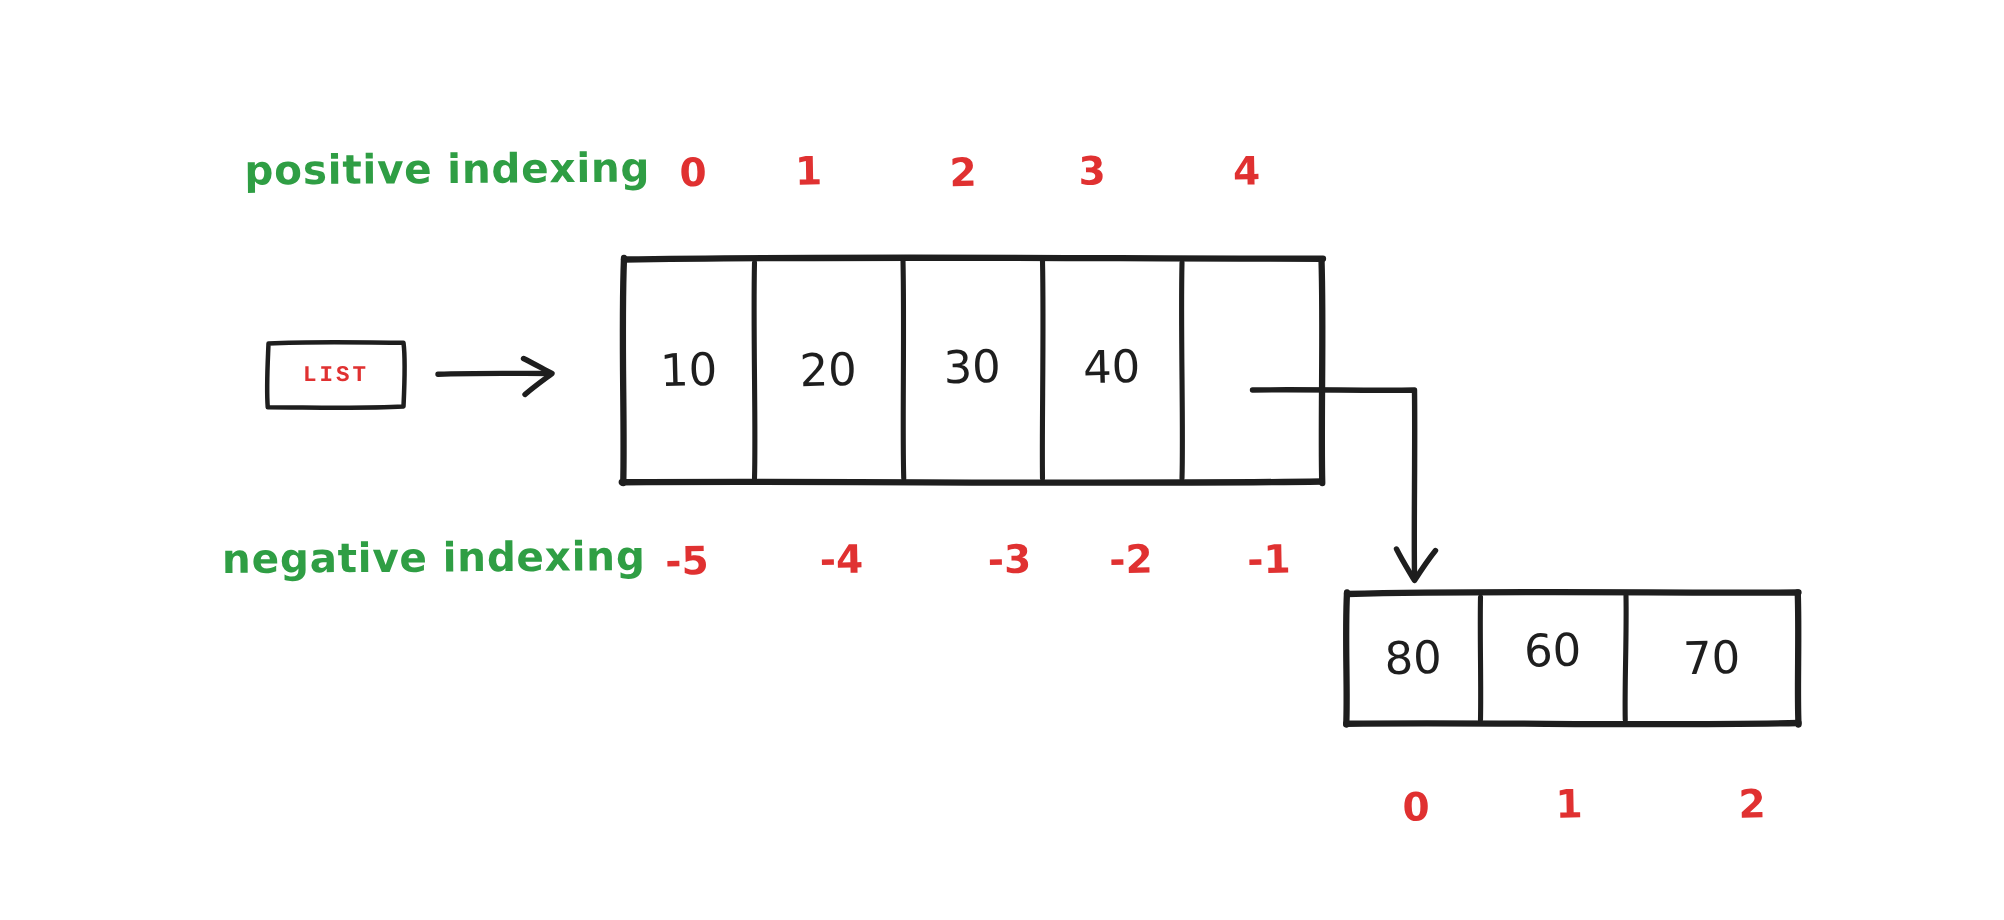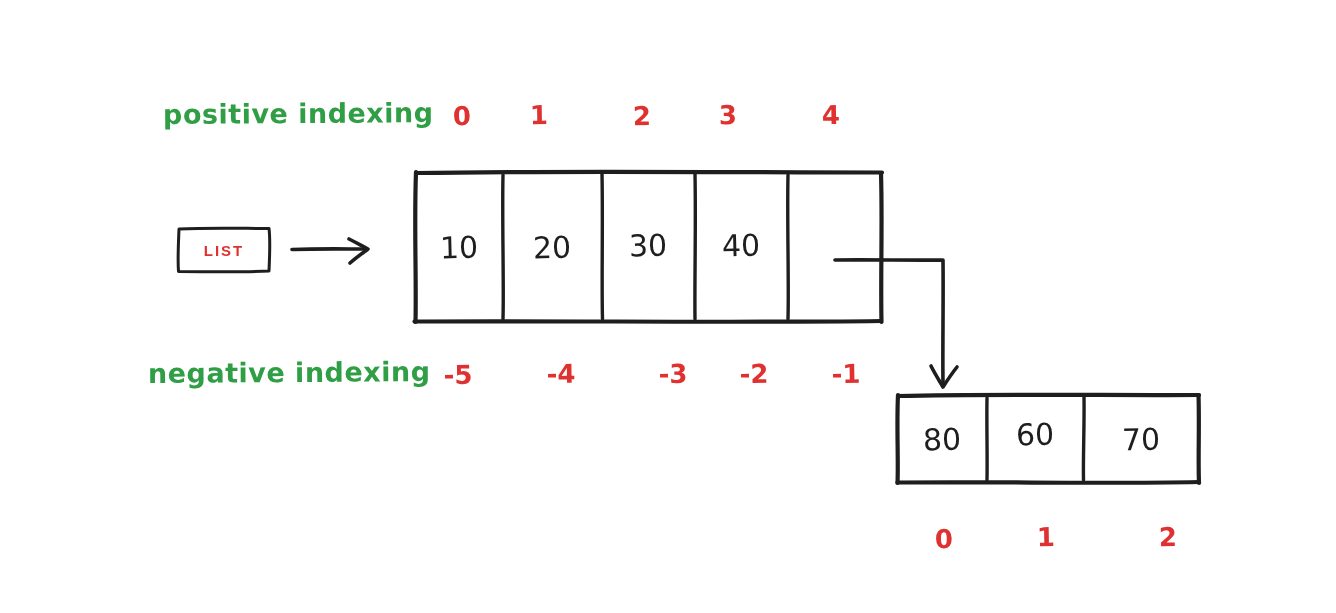--- a/index.html
+++ b/index.html
@@ -46,21 +46,21 @@
   #list-box {
     position: absolute;
     left: 178px; top: 228px;
     width: 92px; height: 44px;
     display: flex;
     align-items: center;
     justify-content: center;
   }
   #list-box .list-text {
     color: var(--red);
-    font-family: Liberation Sans, sans-serif;
+    font-family: Liberation Mono, monospace;
     font-size: 15px;
     font-weight: 700;
     letter-spacing: 2px;
     text-align: right;
   }
 
   svg path, svg line { stroke: var(--ink); fill: none; stroke-linecap: round; stroke-linejoin: round; }
 </style>
 </head>
 <body>

